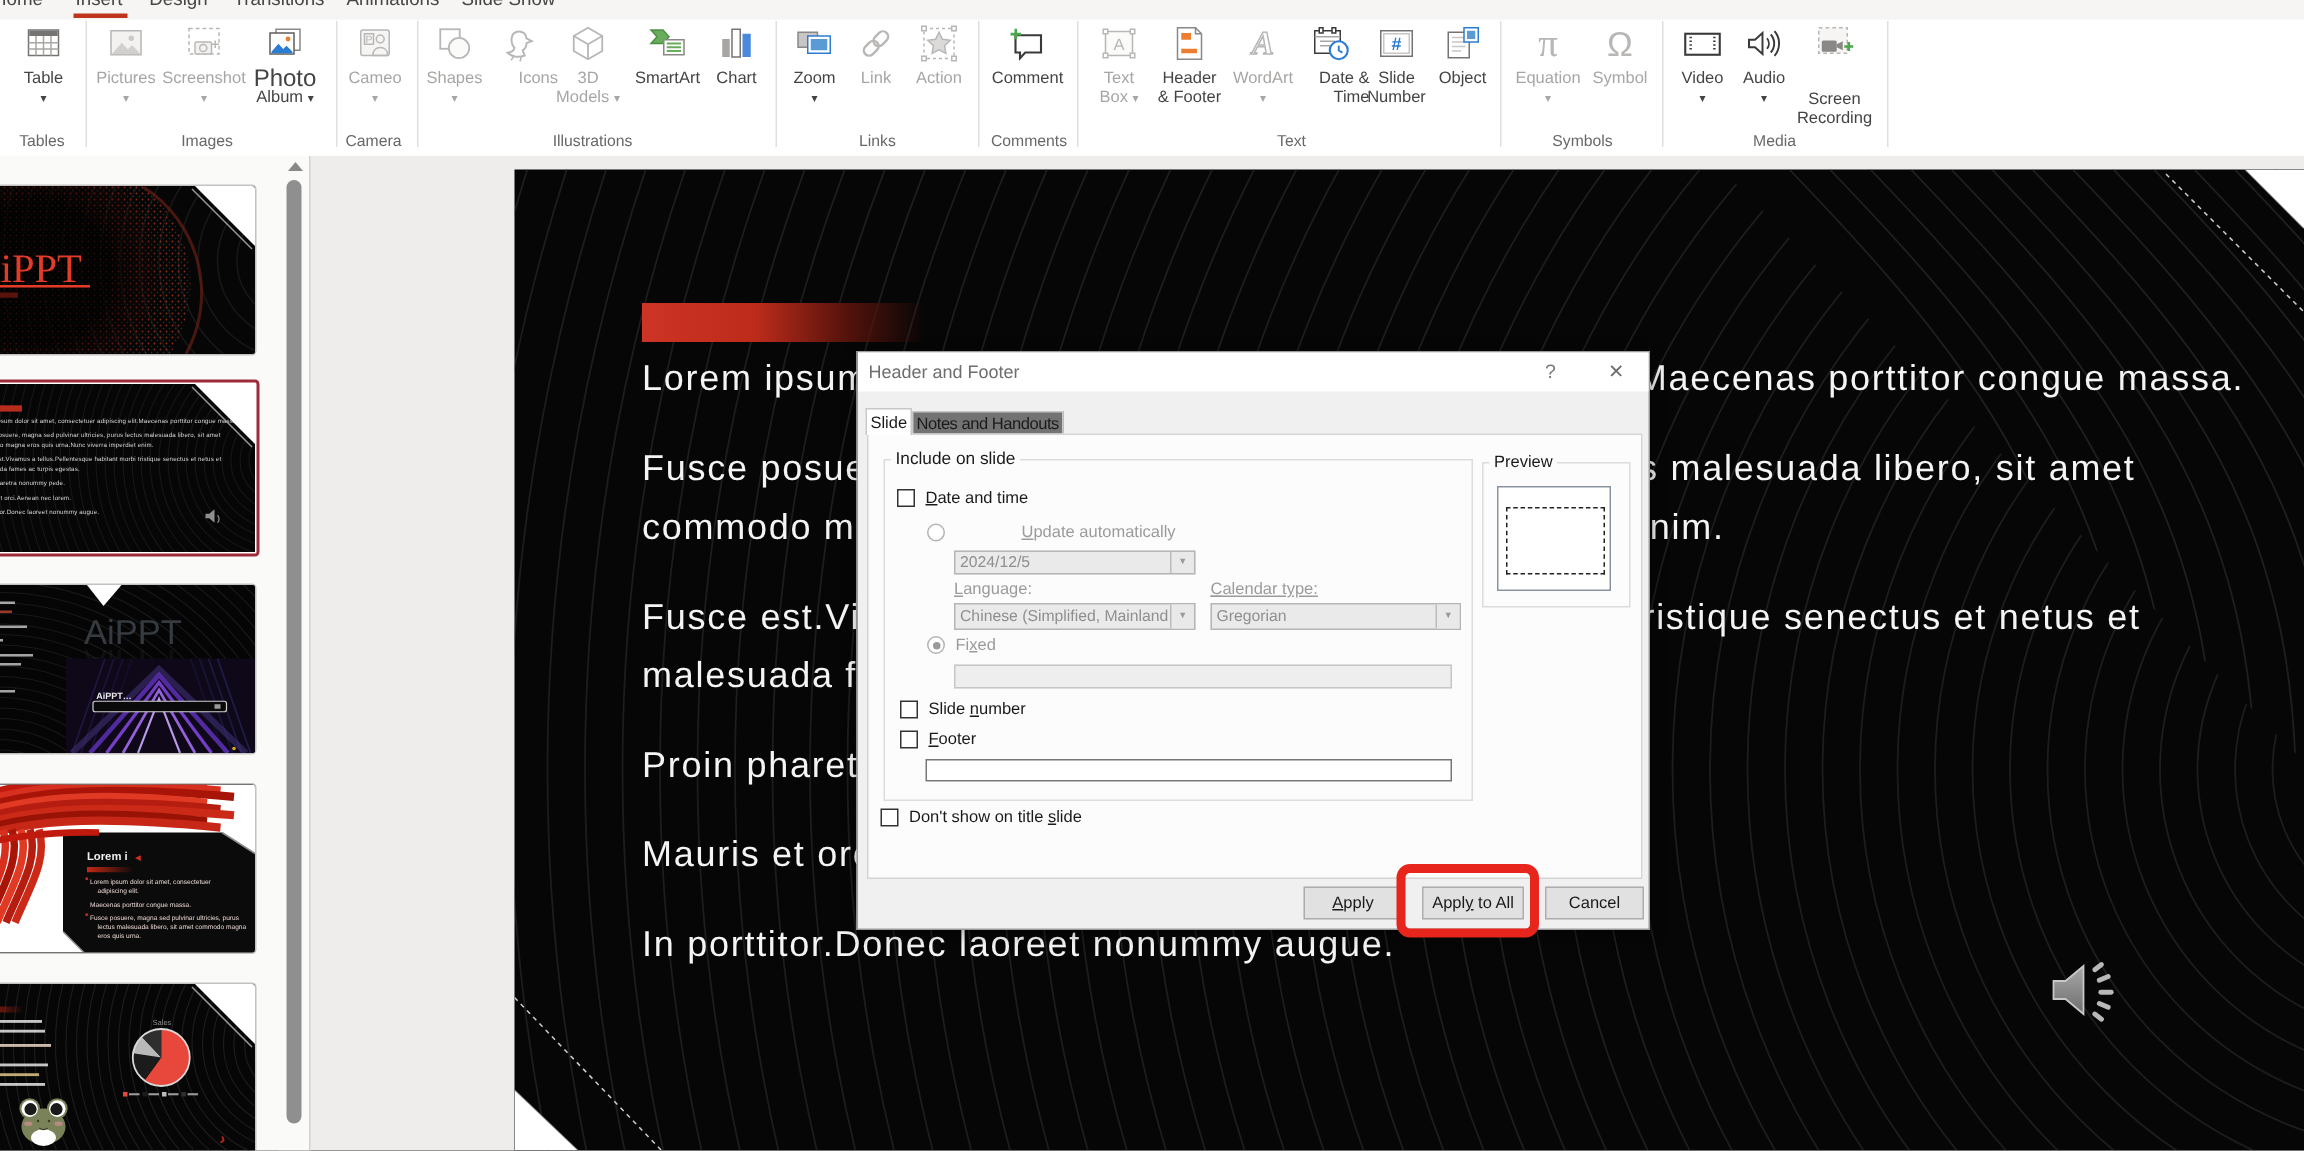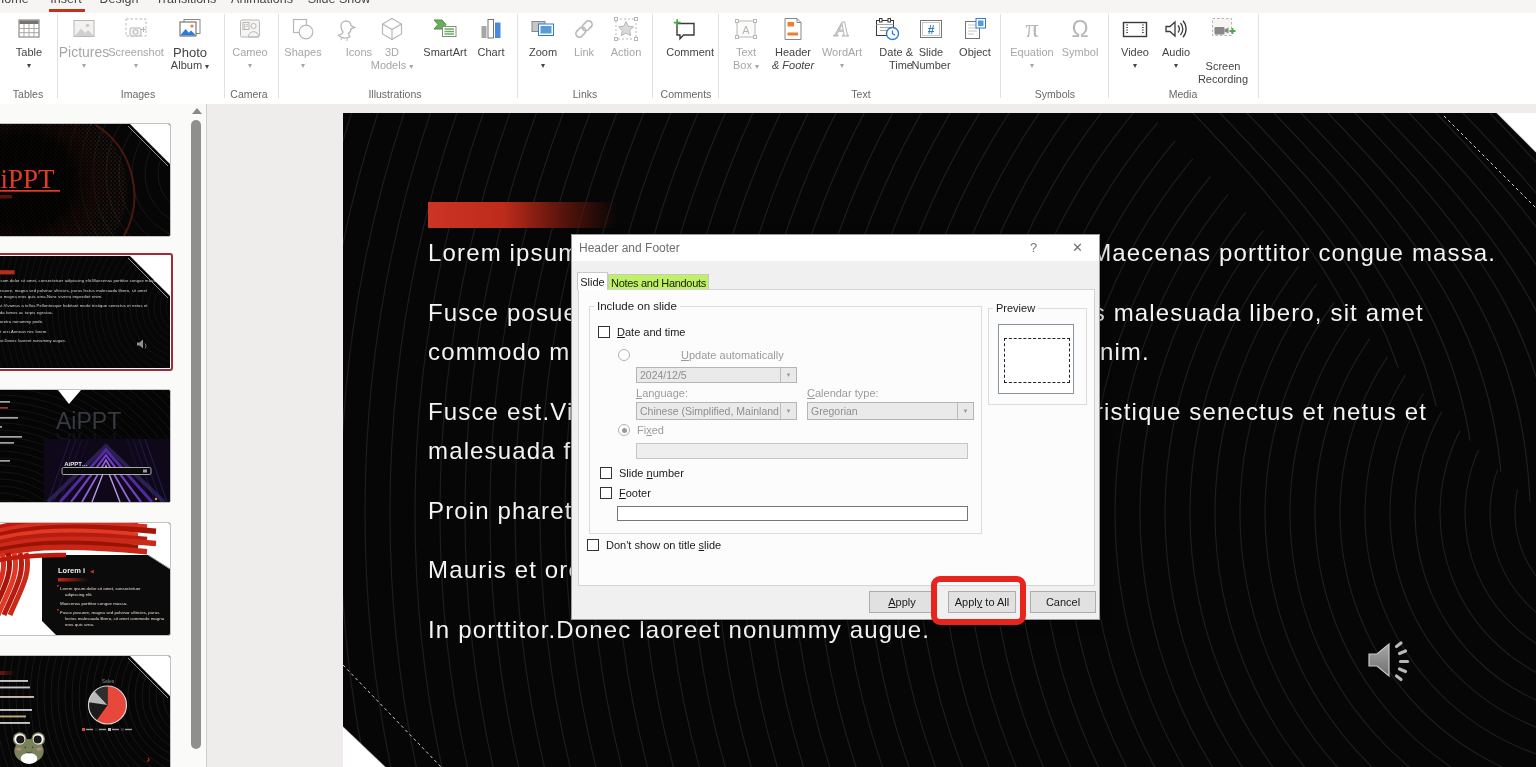--- a/index.html
+++ b/index.html
@@ -29,21 +29,21 @@
         <div style="font-size:8px;color:#444444;line-height:9px;margin-top:2px;">▾</div>
       </div>
       <div style="position:absolute;left:58.0px;top:14px;width:52px;text-align:center;">
         <div style="height:30px;display:flex;justify-content:center;align-items:center;">
           <svg width="26" height="26" viewBox="0 0 26 26">
             <rect x="3" y="4.5" width="20" height="16" fill="#f3f2f1" stroke="#b9b7b5"></rect>
             <circle cx="16.5" cy="9.5" r="1.8" fill="#cccac8"></circle>
             <path d="M4 19.5 l6.2-7 4 4.4 2.8-2.8 5 5 v1 H4z" fill="#d2d0ce"></path>
           </svg>
         </div>
-        <div style="font-size:14px;color:#a8a6a4;line-height:13px;margin-top:2px;">Pictures</div>
+        <div style="font-size:11px;color:#a8a6a4;line-height:13px;margin-top:2px;">Pictures</div>
         <div style="font-size:8px;color:#a8a6a4;line-height:9px;margin-top:2px;">▾</div>
       </div>
       <div style="position:absolute;left:106.0px;top:14px;width:60px;text-align:center;">
         <div style="height:30px;display:flex;justify-content:center;align-items:center;">
           <svg width="26" height="26" viewBox="0 0 26 26">
             <rect x="3" y="3" width="20" height="17" fill="none" stroke="#b9b7b5" stroke-dasharray="2.5 2"></rect>
             <rect x="7" y="12" width="11" height="8" rx="1" fill="#f3f2f1" stroke="#b9b7b5"></rect>
             <circle cx="12.5" cy="16" r="2.4" fill="none" stroke="#b9b7b5"></circle>
             <path d="M18 13.5 h5 M20.5 11 v5" stroke="#b9b7b5" fill="none"></path>
           </svg>
@@ -53,21 +53,21 @@
       </div>
       <div style="position:absolute;left:164.0px;top:14px;width:52px;text-align:center;">
         <div style="height:30px;display:flex;justify-content:center;align-items:center;">
           <svg width="26" height="26" viewBox="0 0 26 26">
             <rect x="7" y="3.5" width="16" height="14" fill="#fff" stroke="#8a8886"></rect>
             <rect x="3" y="6" width="16" height="14" fill="#fff" stroke="#605e5c"></rect>
             <circle cx="15" cy="10" r="1.6" fill="#ed7d31"></circle>
             <path d="M4 18.5 l4.6-5.4 3.2 3.6 2.2-2.2 4 4 v1 H4z" fill="#2b7cd3"></path>
           </svg>
         </div>
-        <div style="font-size:13px;color:#444444;line-height:13px;margin-top:2px;">Photo</div>
+        <div style="font-size:16px;color:#444444;line-height:13px;margin-top:2px;">Photo</div>
         <div style="font-size:11px;color:#444444;line-height:13px;">Album <span style="font-size:8px;">▾</span></div>
       </div>
       <div style="position:absolute;left:224.0px;top:14px;width:52px;text-align:center;">
         <div style="height:30px;display:flex;justify-content:center;align-items:center;">
           <svg width="26" height="26" viewBox="0 0 26 26">
             <rect x="3.5" y="4" width="19" height="17" rx="1.5" fill="#f6f5f4" stroke="#b9b7b5"></rect>
             <rect x="6" y="6.5" width="6" height="7" fill="none" stroke="#b9b7b5"></rect>
             <text x="9" y="12.5" font-size="7" fill="#b9b7b5" text-anchor="middle" font-family="Liberation Sans">P</text>
             <circle cx="16.5" cy="10" r="2.6" fill="none" stroke="#b9b7b5"></circle>
             <path d="M11.5 21 c0-3.6 2.3-5.3 5-5.3 c2.7 0 5 1.7 5 5.3z" fill="none" stroke="#b9b7b5"></path>
@@ -154,21 +154,21 @@
             <rect x="3" y="3" width="20" height="20" fill="none" stroke="#b9b7b5" stroke-dasharray="2 2"></rect>
             <rect x="1.5" y="1.5" width="3" height="3" fill="#fff" stroke="#b9b7b5"></rect>
             <rect x="21.5" y="1.5" width="3" height="3" fill="#fff" stroke="#b9b7b5"></rect>
             <rect x="1.5" y="21.5" width="3" height="3" fill="#fff" stroke="#b9b7b5"></rect>
             <rect x="21.5" y="21.5" width="3" height="3" fill="#fff" stroke="#b9b7b5"></rect>
             <path d="M13 5.5 l2.3 4.7 5.2.7 -3.8 3.6.9 5.1 -4.6-2.4 -4.6 2.4.9-5.1 -3.8-3.6 5.2-.7z" fill="#dcdad8" stroke="#b9b7b5"></path>
           </svg>
         </div>
         <div style="font-size:11px;color:#a8a6a4;line-height:13px;margin-top:2px;">Action</div>
       </div>
-      <div style="position:absolute;left:656.0px;top:14px;width:58px;text-align:right;">
+      <div style="position:absolute;left:656.0px;top:14px;width:58px;text-align:center;">
         <div style="height:30px;display:flex;justify-content:center;align-items:center;">
           <svg width="26" height="26" viewBox="0 0 26 26">
             <path d="M5 7.5 h17 v11.5 h-10.5 l-3.5 3.8 v-3.8 h-3z" fill="#fff" stroke="#3b3a39" stroke-width="1.4"></path>
             <path d="M5.2 3.2 v7 M1.7 6.7 h7" stroke="#4ca64c" stroke-width="1.8" fill="none"></path>
           </svg>
         </div>
         <div style="font-size:11px;color:#444444;line-height:13px;margin-top:2px;">Comment</div>
       </div>
       <div style="position:absolute;left:720.0px;top:14px;width:52px;text-align:center;">
         <div style="height:30px;display:flex;justify-content:center;align-items:center;">
@@ -187,21 +187,21 @@
       <div style="position:absolute;left:767.0px;top:14px;width:52px;text-align:center;">
         <div style="height:30px;display:flex;justify-content:center;align-items:center;">
           <svg width="26" height="26" viewBox="0 0 26 26">
             <path d="M5 2.5 h12 l4 4 v17 h-16z" fill="#fff" stroke="#8a8886"></path>
             <path d="M17 2.5 v4 h4" fill="none" stroke="#8a8886"></path>
             <rect x="7.5" y="6" width="6.5" height="4.5" fill="#ed7d31"></rect>
             <rect x="7.5" y="16.5" width="10.5" height="3" fill="#ed7d31"></rect>
           </svg>
         </div>
         <div style="font-size:11px;color:#444444;line-height:13px;margin-top:2px;">Header</div>
-        <div style="font-size:11px;color:#444444;line-height:13px;font-style:italic;">&amp; Footer</div>
+        <div style="font-size:11px;color:#444444;line-height:13px;">&amp; Footer</div>
       </div>
       <div style="position:absolute;left:816.0px;top:14px;width:52px;text-align:center;">
         <div style="height:30px;display:flex;justify-content:center;align-items:center;">
           <svg width="26" height="26" viewBox="0 0 26 26">
             <text x="13" y="20" font-size="22" font-style="italic" font-weight="bold" fill="#fff" stroke="#b9b7b5" stroke-width="1" text-anchor="middle" font-family="Liberation Serif">A</text>
           </svg>
         </div>
         <div style="font-size:11px;color:#a8a6a4;line-height:13px;margin-top:2px;">WordArt</div>
         <div style="font-size:8px;color:#a8a6a4;line-height:9px;margin-top:2px;">▾</div>
       </div>
@@ -783,34 +783,34 @@
         <path d="M31.5 36 l4.5 3.5"></path>
 </g>
     </svg>
 </div>
 <div style="position:absolute;left:571px;top:234px;width:529px;height:386px;background:#f0f0f0;border:1px solid #9b9b9b;box-sizing:border-box;font-family:'Liberation Sans',sans-serif;box-shadow:1px 2px 10px rgba(0,0,0,0.35);">
     <div style="position:absolute;left:0;top:0;width:100%;height:26px;background:#ffffff;"></div>
     <div style="position:absolute;left:7px;top:6px;font-size:12px;color:#6e6e6e;">Header and Footer</div>
     <div style="position:absolute;left:458px;top:5px;font-size:13px;color:#787878;">?</div>
     <div style="position:absolute;left:500px;top:5px;font-size:13px;color:#6e6e6e;">✕</div>
     <div style="position:absolute;left:5px;top:37px;width:31px;height:18px;background:#fff;border:1px solid #c8c8c8;border-bottom:none;box-sizing:border-box;z-index:3;text-align:center;font-size:11px;color:#1a1a1a;padding-top:3px;">Slide</div>
-    <div style="position:absolute;left:36px;top:39px;width:101px;height:16px;background:#bef264;border:1px solid #c8c8c8;border-bottom:none;box-sizing:border-box;text-align:center;letter-spacing:-0.3px;font-size:11px;color:#1a1a1a;padding-top:2px;">Notes and Handouts</div>
+    <div style="position:absolute;left:36px;top:39px;width:101px;height:16px;background:#737373;border:1px solid #c8c8c8;border-bottom:none;box-sizing:border-box;text-align:center;letter-spacing:-0.3px;font-size:11px;color:#1a1a1a;padding-top:2px;">Notes and Handouts</div>
     <div style="position:absolute;left:6px;top:54px;width:517px;height:297px;background:#fcfcfc;border:1px solid #d4d4d4;box-sizing:border-box;z-index:1;"></div>
     <div style="position:absolute;left:17px;top:71px;width:391px;height:226px;border:1px solid #dcdcdc;z-index:2;"></div>
     <div style="position:absolute;left:22px;top:65px;background:#fcfcfc;padding:0 3px;font-size:11.5px;color:#1a1a1a;z-index:2;">Include on slide</div>
     <div style="position:absolute;z-index:2;left:26px;top:91px;width:12px;height:12px;background:#fff;border:1px solid #333;box-sizing:border-box;"></div>
     <div style="position:absolute;z-index:2;left:45px;top:91px;font-size:11px;color:#1a1a1a;"><u>D</u>ate and time</div>
     <div style="position:absolute;z-index:2;left:46px;top:114px;width:12px;height:12px;background:#fff;border:1px solid #b5b3b1;border-radius:50%;box-sizing:border-box;"></div>
     <div style="position:absolute;z-index:2;left:65px;top:114px;font-size:11px;color:#9b9b9b;margin-left:44px;"><u>U</u>pdate automatically</div>
     <div style="position:absolute;z-index:2;left:64px;top:132px;width:161px;height:16px;background:#eaeaea;border:1px solid #b5b5b5;box-sizing:border-box;">
       <div style="position:absolute;left:3px;top:0;right:16px;height:100%;display:flex;align-items:center;font-size:10.5px;color:#8f8f8f;white-space:nowrap;overflow:hidden;">2024/12/5</div>
       <div style="position:absolute;right:0;top:0;width:15px;height:100%;background:#e9e9e9;border-left:1px solid #bcbcbc;display:flex;align-items:center;justify-content:center;color:#9a9a9a;font-size:6px;">▼</div>
     </div>
     <div style="position:absolute;z-index:2;left:64px;top:152px;font-size:11px;color:#9b9b9b;"><u>L</u>anguage:</div>
-    <div style="position:absolute;z-index:2;left:235px;top:152px;font-size:11px;color:#9b9b9b;"><u>C</u>alendar type:</div>
+    <div style="position:absolute;z-index:2;left:235px;top:152px;font-size:11px;color:#9b9b9b;text-decoration:underline;"><u>C</u>alendar type:</div>
     <div style="position:absolute;z-index:2;left:64px;top:167px;width:161px;height:18px;background:#eaeaea;border:1px solid #b5b5b5;box-sizing:border-box;">
       <div style="position:absolute;left:3px;top:0;right:16px;height:100%;display:flex;align-items:center;font-size:10.5px;color:#8f8f8f;white-space:nowrap;overflow:hidden;">Chinese (Simplified, Mainland Ch...</div>
       <div style="position:absolute;right:0;top:0;width:15px;height:100%;background:#e9e9e9;border-left:1px solid #bcbcbc;display:flex;align-items:center;justify-content:center;color:#9a9a9a;font-size:6px;">▼</div>
     </div>
     <div style="position:absolute;z-index:2;left:235px;top:167px;width:167px;height:18px;background:#eaeaea;border:1px solid #b5b5b5;box-sizing:border-box;">
       <div style="position:absolute;left:3px;top:0;right:16px;height:100%;display:flex;align-items:center;font-size:10.5px;color:#8f8f8f;white-space:nowrap;overflow:hidden;">Gregorian</div>
       <div style="position:absolute;right:0;top:0;width:15px;height:100%;background:#e9e9e9;border-left:1px solid #bcbcbc;display:flex;align-items:center;justify-content:center;color:#9a9a9a;font-size:6px;">▼</div>
     </div>
     <div style="position:absolute;z-index:2;left:46px;top:189px;width:12px;height:12px;background:#fff;border:1px solid #b5b3b1;border-radius:50%;box-sizing:border-box;">
       <div style="position:absolute;left:2.5px;top:2.5px;width:5px;height:5px;border-radius:50%;background:#9a9a9a;"></div>

